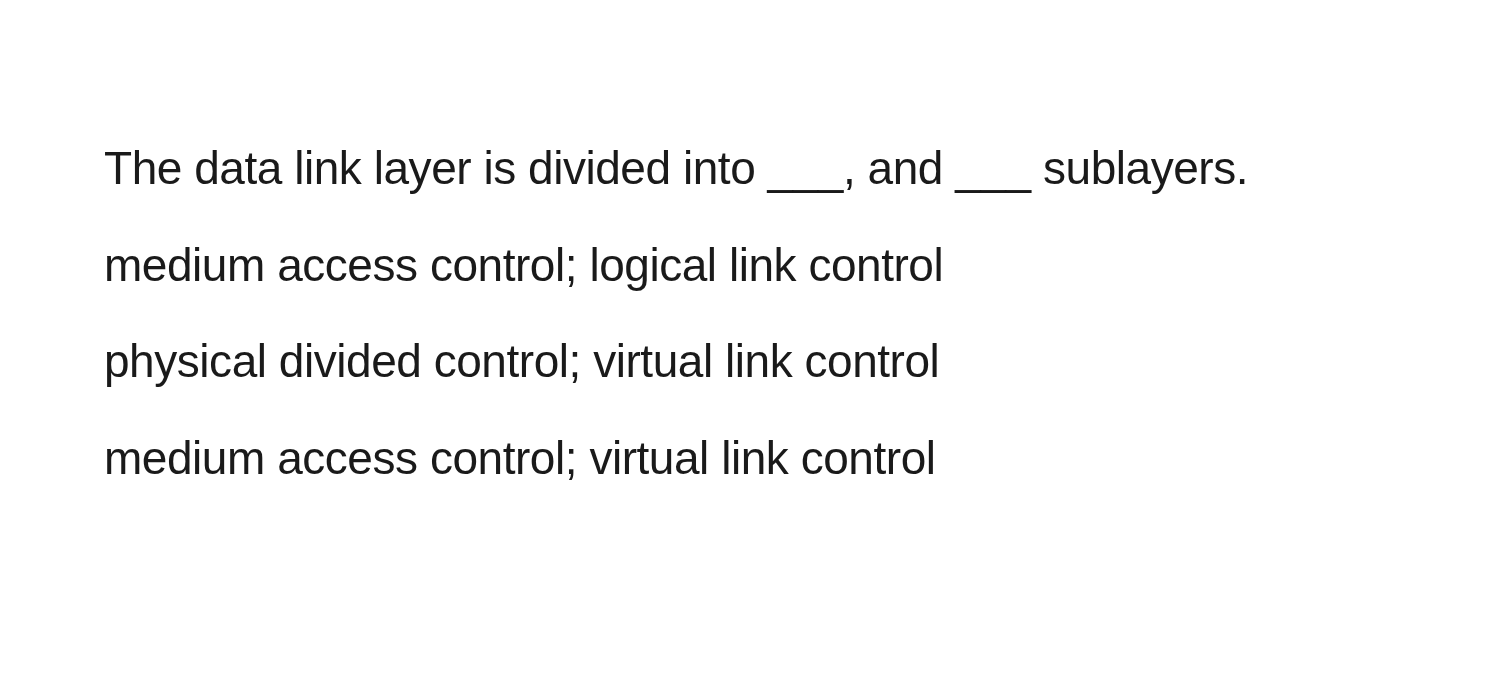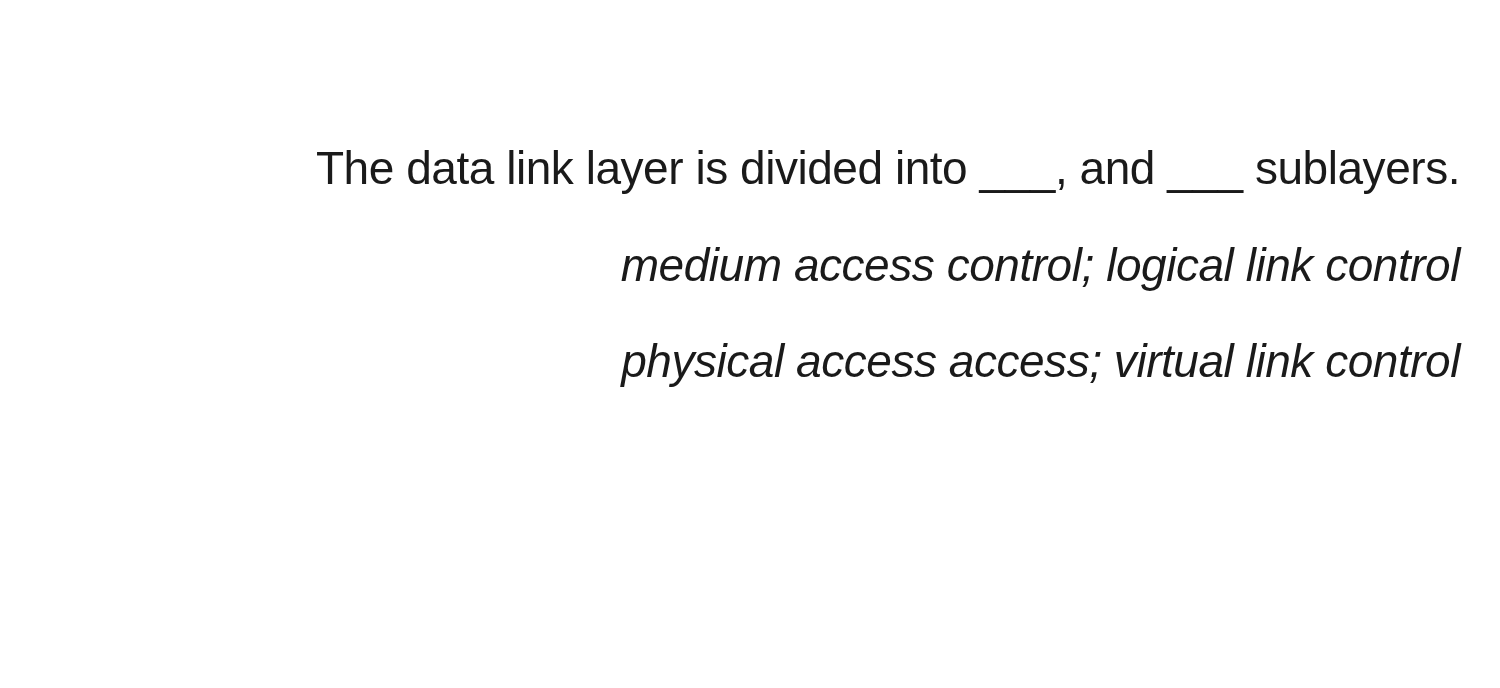--- a/index.html
+++ b/index.html
@@ -1,42 +1,41 @@
 <!DOCTYPE html>
 <html><head>
   <meta charset="utf-8">
   <style>
     * {
       margin: 16px;
       padding: 0;
       box-sizing: border-box;
-      text-align: right;
     }
     body {
       font-family: -apple-system, BlinkMacSystemFont, "Segoe UI", Helvetica, Arial, sans-serif;
       background: #ffffff;
       width: 1500px;
       height: 688px;
       padding: 80px 40px 40px 40px;
       color: #1a1a1a;
     }
     .content {
       font-size: 46px;
       line-height: 1.75;
       font-weight: 400;
       letter-spacing: -0.01em;
     }
     .question {
       margin-bottom: 0;
     }
     .option {
       margin-bottom: 0;
-      font-style: italic;
     }
   </style>
 </head>
 <body>
 
 <div class="content">
   <div class="question">The data link layer is divided into ___, and ___ sublayers.</div>
   <div class="option">medium access control; logical link control</div>
-  <div class="option">physical access access; virtual link control</div>
+  <div class="option">physical divided control; virtual link control</div>
+  <div class="option">medium access control; virtual link control</div>
 </div>
 
 </body></html>

